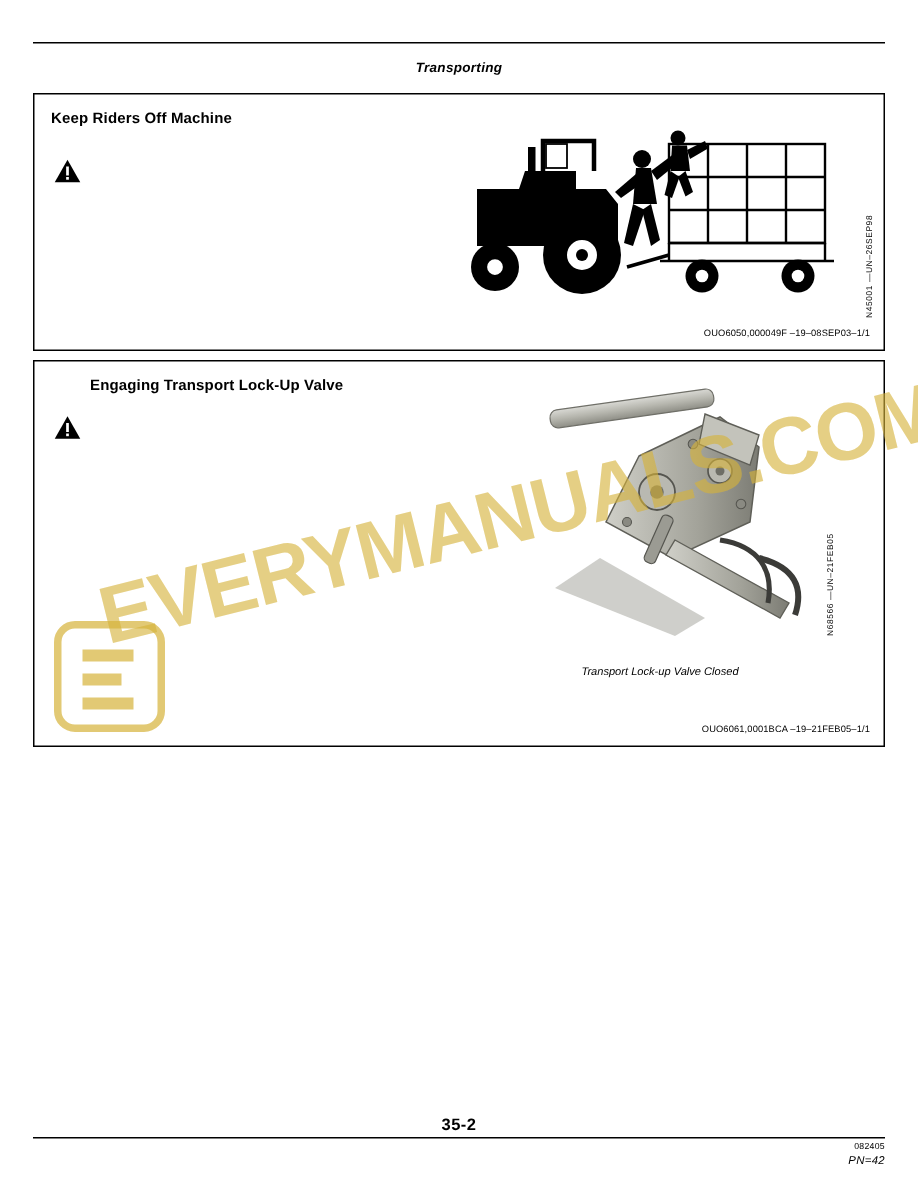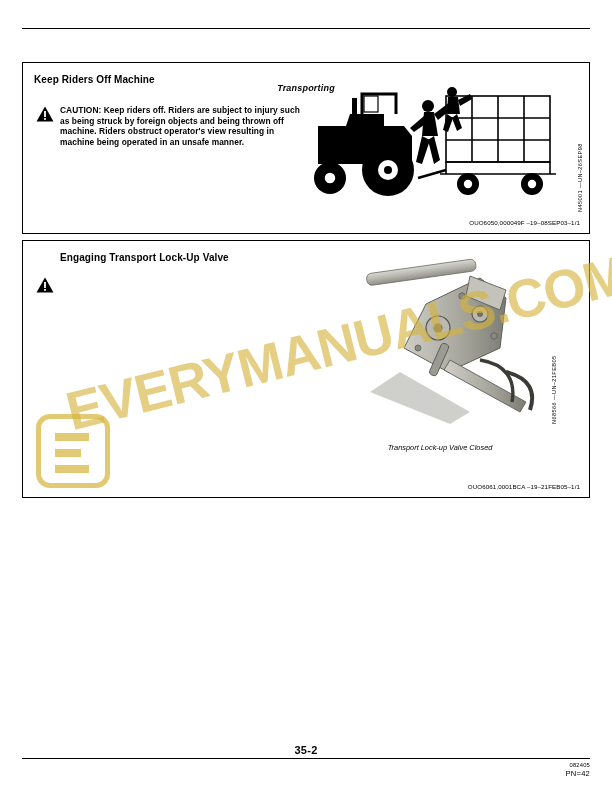--- a/index.html
+++ b/index.html
@@ -33,21 +33,20 @@
   .header-title {
     position: absolute;
     left: 0;
     top: 40px;
     width: 612px;
     text-align: center;
     font-size: 9px;
     font-style: italic;
     font-weight: bold;
     letter-spacing: 0.2px;
-    margin-top: 43px;
   }
   
   .box {
     position: absolute;
     border: 1px solid #000;
     box-sizing: border-box;
     background: transparent;
   }
   #box-riders { left: 22px; top: 62px; width: 568px; height: 172px; }
   #box-lockup { left: 22px; top: 240px; width: 568px; height: 258px; }
@@ -142,20 +141,21 @@
     right: 22px;
     top: 762px;
     text-align: right;
     font-size: 5.8px;
     line-height: 7.5px;
     letter-spacing: 0.2px;
   }
   .footer-right .pn {
     font-size: 7.6px;
     letter-spacing: 0.2px;
+    font-style: italic;
   }
 
   
   .illus {
     position: absolute;
   }
   #illus-riders { left: 300px; top: 78px; width: 272px; height: 136px; }
   #illus-lockup { left: 330px; top: 252px; width: 230px; height: 172px; }
 
   
@@ -209,21 +209,20 @@
   <div class="header-title">Transporting</div>
 
   <div class="box" id="box-riders"></div>
   <div class="section-title" id="title-riders">Keep Riders Off Machine</div>
 
   <svg class="caution-tri" id="tri-riders" viewBox="0 0 18 16">
     <polygon points="9,0.5 17.5,15.5 0.5,15.5" fill="#000"></polygon>
     <rect x="8.1" y="5" width="1.8" height="6" fill="#fff"></rect>
     <rect x="8.1" y="12" width="1.8" height="1.8" fill="#fff"></rect>
   </svg>
-  <div class="caution-text" id="caution-riders">CAUTION: Keep riders off. Riders are subject to injury such as being struck by foreign objects and being thrown off machine. Riders obstruct operator's view resulting in machine being operated in an unsafe manner.</div>
 
   <svg class="illus" id="illus-riders" viewBox="0 0 272 136">
 
     <g fill="none" stroke="#000" stroke-width="1.6">
       <rect x="146" y="18" width="104" height="66"></rect>
       <line x1="146" y1="40" x2="250" y2="40"></line>
       <line x1="146" y1="62" x2="250" y2="62"></line>
       <line x1="172" y1="18" x2="172" y2="84"></line>
       <line x1="198" y1="18" x2="198" y2="84"></line>
       <line x1="224" y1="18" x2="224" y2="84"></line>

